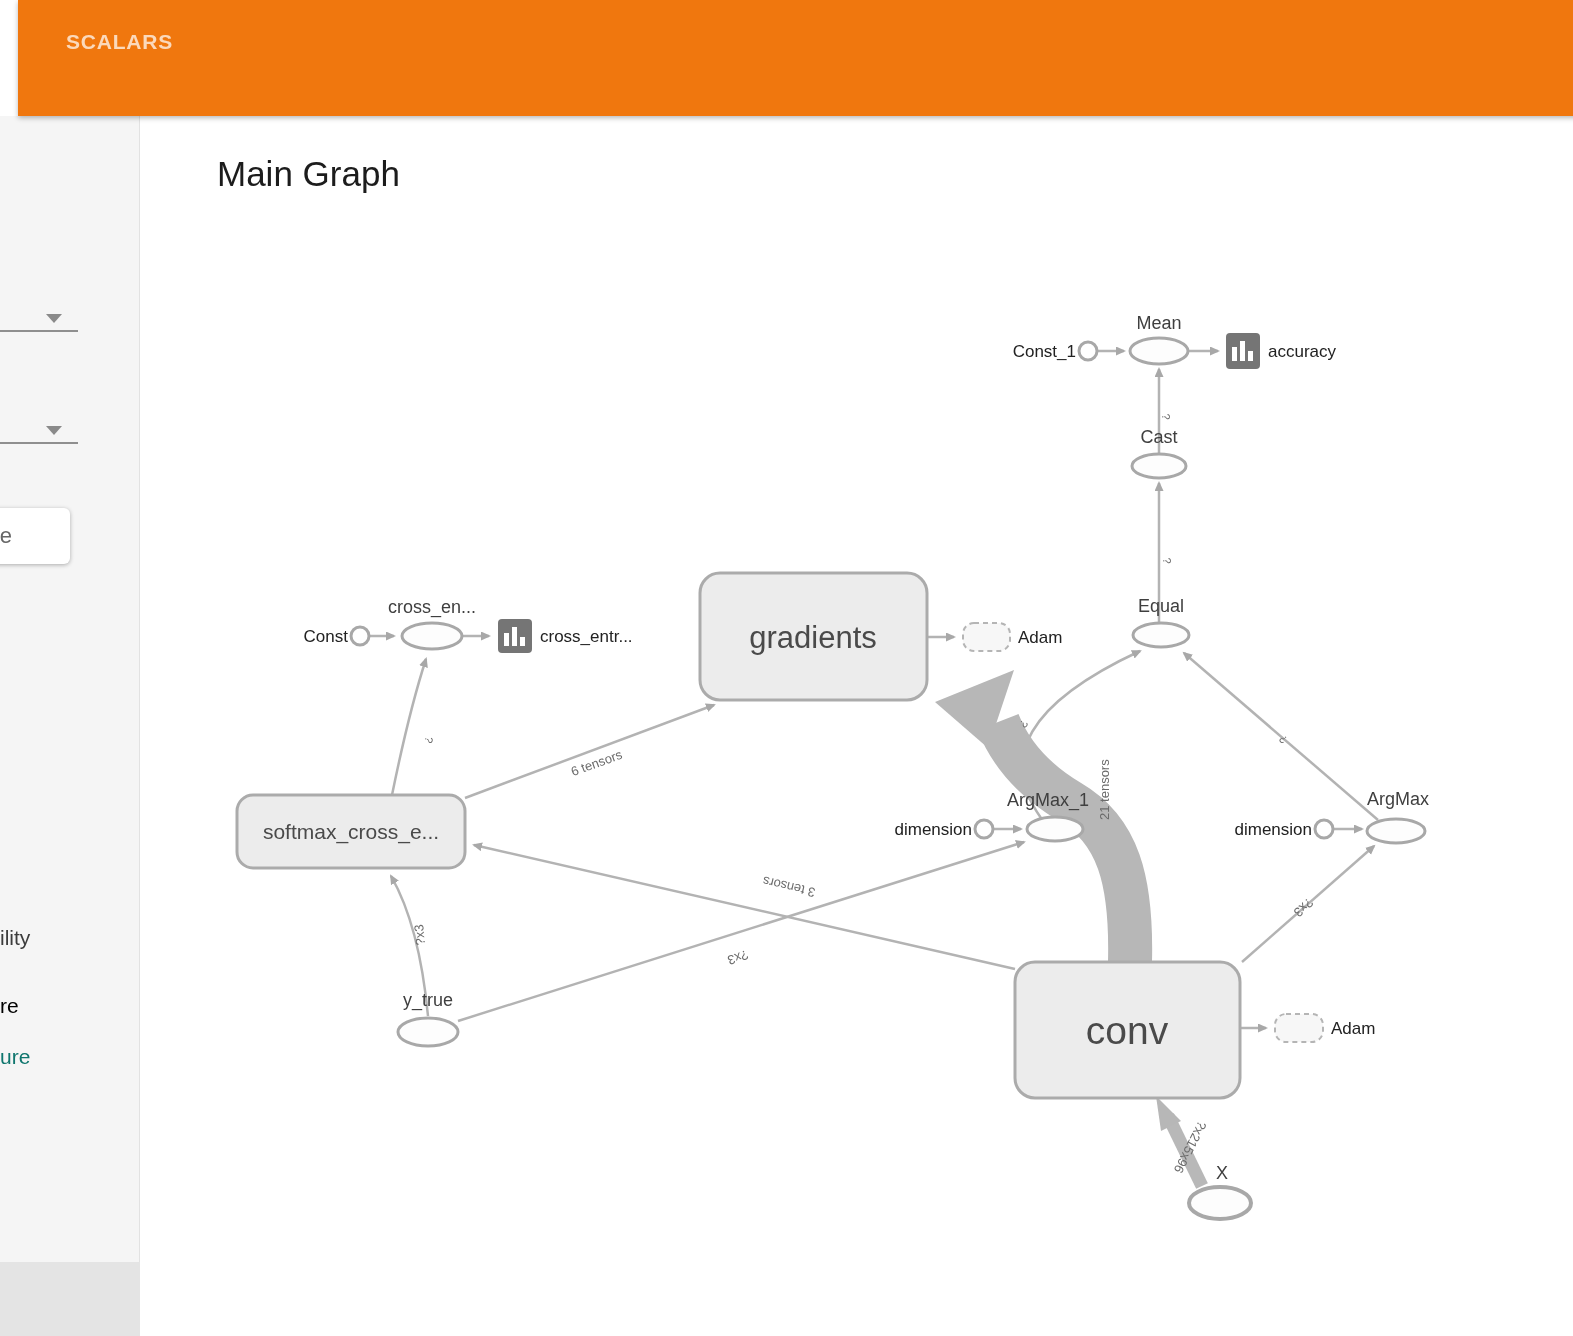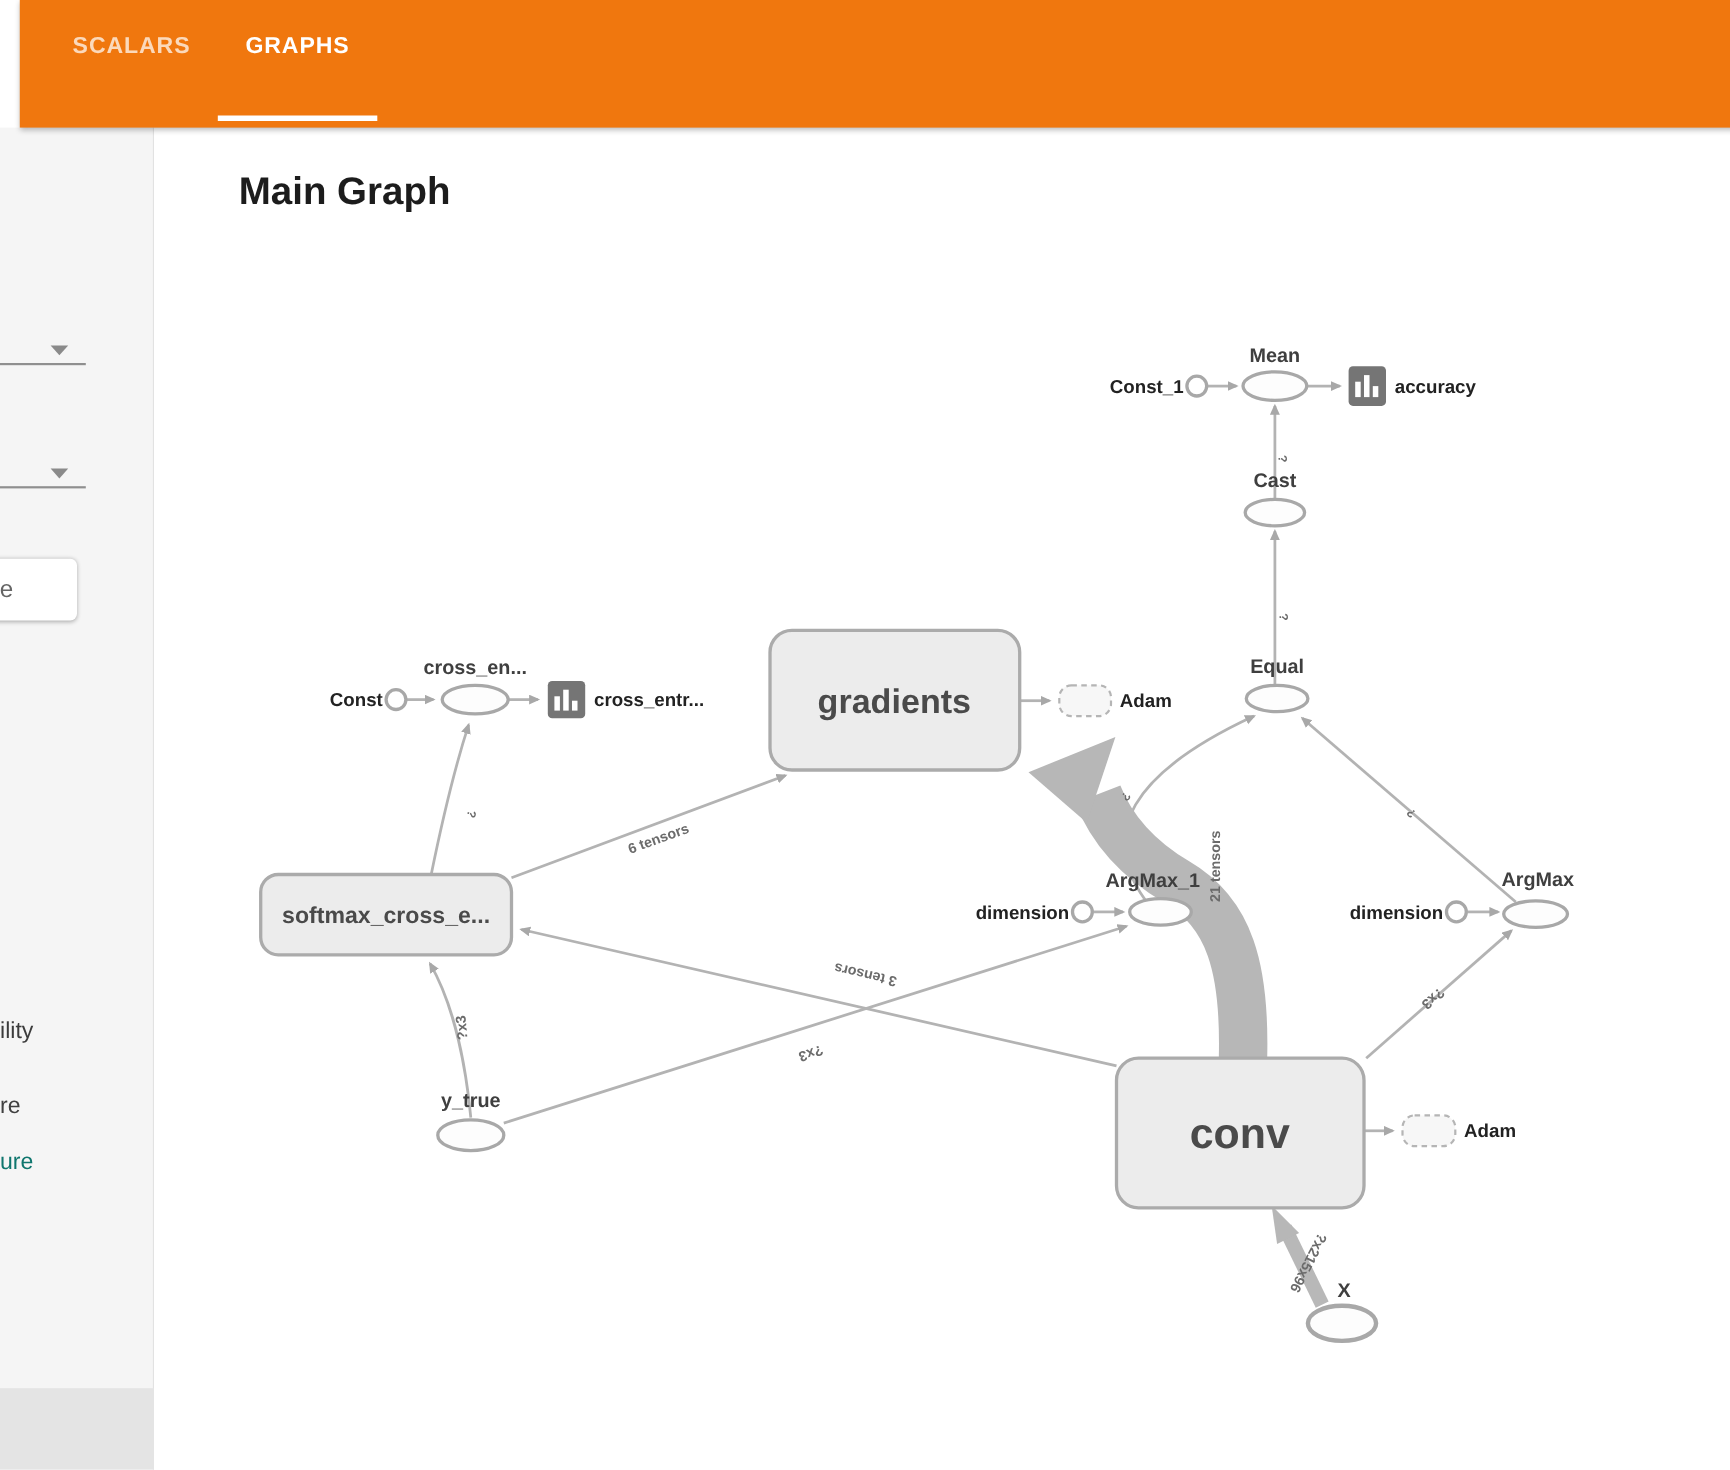--- a/index.html
+++ b/index.html
@@ -19,25 +19,25 @@
   .dd { position:absolute; left:-12px; width:90px; border-bottom:2px solid #8f8f8f; height:36px; }
   .dd .caret { position:absolute; left:58px; top:18px; width:0; height:0;
     border-left:8px solid transparent; border-right:8px solid transparent;
     border-top:9px solid #8a8a8a; }
   .dd1 { top:180px; } .dd2 { top:292px; }
   .side-card { position:absolute; left:-34px; top:392px; width:104px; height:56px;
     background:#ffffff; border-radius:6px; box-shadow:0 1px 4px rgba(0,0,0,0.3);
     color:#666; font-size:22px; line-height:56px; text-align:right; padding-right:58px; }
   .frag { position:absolute; left:0; font-size:21px; }
   .frag1 { top:810px; color:#3c3c3c; }
-  .frag2 { top:878px; color:#404040; }
+  .frag2 { top:878px; color:#000000; }
   .frag3 { top:929px; color:#0f766e; }
   .side-footer { position:absolute; left:0; top:1146px; width:140px; height:74px; background:#e4e4e4; }
 
-  .main { position:absolute; left:140px; top:116px; width:1433px; height:1220px; background:#ffffff;font-weight:bold; }
+  .main { position:absolute; left:140px; top:116px; width:1433px; height:1220px; background:#ffffff; }
   .main-title { position:absolute; left:77px; top:38px; font-size:35px; color:#1c1c1c; }
 
   svg { position:absolute; left:0; top:0; }
   .edge { stroke:#b3b3b3; stroke-width:2.5; fill:none; }
   .edge-thick { stroke:#b8b8b8; stroke-width:13; fill:none; }
   .band { stroke:#b7b7b7; stroke-width:44; fill:none; }
   .band-head { fill:#b7b7b7; stroke:none; }
   .node-ellipse { fill:#fdfdfd; stroke:#a8a8a8; stroke-width:3; }
   .node-rect { fill:#ececec; stroke:#ababab; stroke-width:3; }
   .ann-circle { fill:#ffffff; stroke:#a8a8a8; stroke-width:3; }
@@ -50,24 +50,20 @@
   .edge-label { font-size:13px; fill:#6b6b6b; }
   .tiny-label { font-size:11px; fill:#6b6b6b; }
 </style>
 </head>
 <body>
 
 <div class="header">
   <div class="tabs">
     <div class="tab">
       <span>SCALARS</span>
-    </div>
-    <div class="tab active">
-      <span>GRAPHS</span>
-      <div class="tab-underline"></div>
     </div>
   </div>
 </div>
 
 <div class="sidebar">
   <div class="dd dd1">
     <div class="caret"></div>
   </div>
   <div class="dd dd2">
     <div class="caret"></div>

